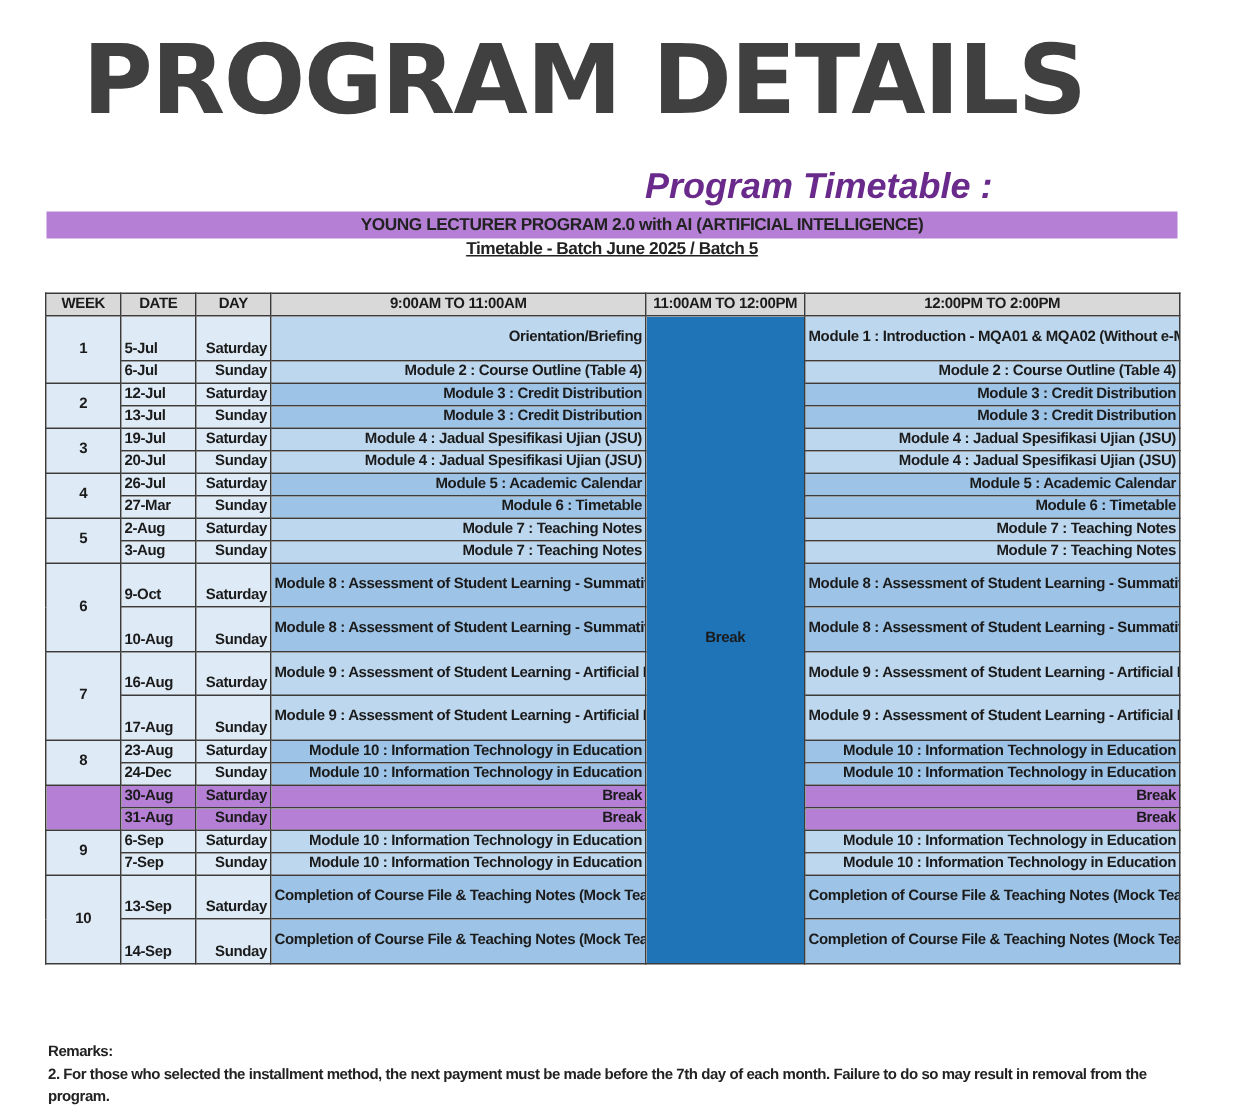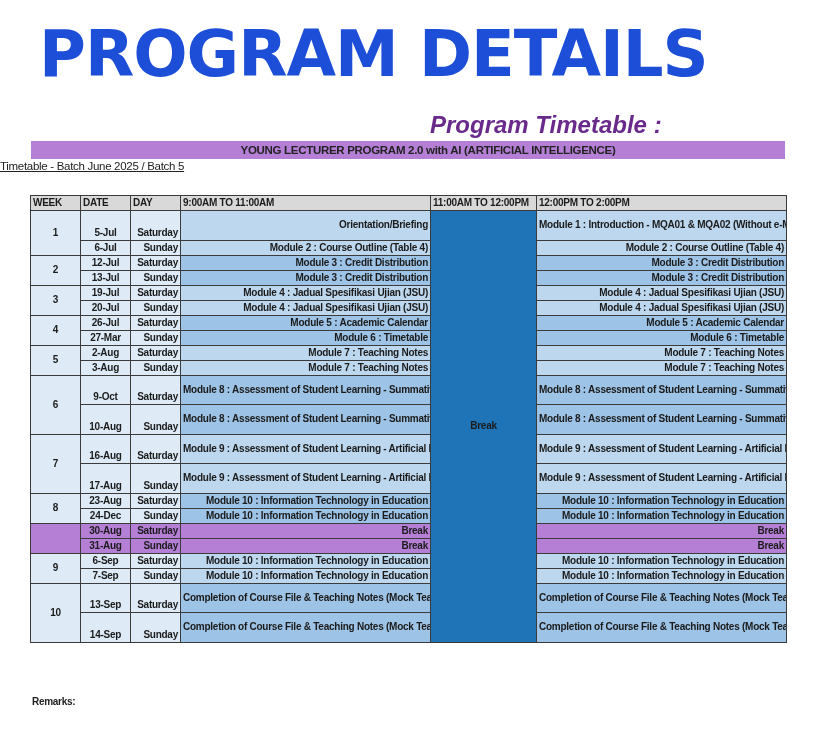--- a/index.html
+++ b/index.html
@@ -1,57 +1,57 @@
 <!DOCTYPE html>
 <html><head>
 <meta charset="utf-8">
 <style>
   * { box-sizing: border-box; margin: 0; padding: 0; }
   html, body { width: 823px; height: 745px; background: #ffffff; overflow: hidden; }
   body { position: relative; font-family: "Liberation Sans", "DejaVu Sans", sans-serif; color: #111; }
 
   .big-title {
-    position: absolute; left: 39px; top: 22px;
+    position: absolute; left: 55px; top: 22px;
     font-family: "DejaVu Sans", sans-serif; font-weight: bold;
-    font-size: 64px; letter-spacing: -1px; color: #1d4ed8;
+    font-size: 64px; letter-spacing: -1px; color: #404040;
     line-height: 1; transform: scaleX(1.0);
   }
   .subtitle {
     position: absolute; left: 430px; top: 111px;
     font-family: "Liberation Sans", sans-serif; font-style: italic; font-weight: bold;
     font-size: 24px; color: #6a2a8c;
   }
   .band {
     position: absolute; left: 31px; top: 141px; width: 754px; height: 18px;
     background: #b57fd6; text-align: center;
     font-family: "Liberation Sans", sans-serif; font-weight: bold; font-size: 11.5px;
     line-height: 18px; color: #222;
     letter-spacing: -0.3px;
     padding-left: 40px;
   }
   .batch {
-    position: absolute; left: 0; top: 160px; width: 816px; 
-    font-family: "Liberation Sans", sans-serif; font-weight: normal; font-size: 11.5px;
+    position: absolute; left: 0; top: 160px; width: 816px; text-align: center;
+    font-family: "Liberation Sans", sans-serif; font-weight: bold; font-size: 11.5px;
     text-decoration: underline; color: #222; letter-spacing: -0.3px;
   }
 
   table.tt {
     position: absolute; left: 30px; top: 195px;
     border-collapse: collapse; table-layout: fixed;
     width: 756px;
     font-family: "Liberation Sans", sans-serif; font-weight: bold; font-size: 10px;
     color: #1b1b1b; letter-spacing: -0.25px;
   }
   table.tt td, table.tt th {
     border: 1px solid #3b3b3b; padding: 0 2px; line-height: 14px;
     overflow: hidden; white-space: nowrap;
   }
-  table.tt th { background: #d9d9d9; height: 15px; text-align: left; font-size: 10px; }
+  table.tt th { background: #d9d9d9; height: 15px; text-align: center; font-size: 10px; }
   td.wk { background: #deebf7; text-align: center; vertical-align: middle; }
-  td.dt { background: #deebf7; text-align: center; vertical-align: bottom; margin-left: 46px; }
+  td.dt { background: #deebf7; text-align: left; vertical-align: bottom; margin-left: 46px; }
   td.dy { background: #deebf7; text-align: right; vertical-align: bottom; }
   td.mod { text-align: right; vertical-align: middle; white-space: normal; }
   .light { background: #bdd7ee !important; }
   .dark { background: #9dc3e6 !important; }
   .purple { background: #b57fd6 !important; }
   td.brk { background: #1f73b7; text-align: center; vertical-align: middle; color: #1b1b1b; }
   tr.r1 td { height: 15px; }
   tr.r2 td { height: 29.5px; }
 
   .remarks {
@@ -241,13 +241,14 @@
       <td class="dt">14-Sep</td>
       <td class="dy">Sunday</td>
       <td class="mod dark">Completion of Course File &amp; Teaching Notes (Mock Teaching)</td>
       <td class="mod dark">Completion of Course File &amp; Teaching Notes (Mock Teaching)</td>
     </tr>
   </tbody>
 </table>
 
 <div class="remarks">
   <div>Remarks:</div>
+  <div>2. For those who selected the installment method, the next payment must be made before the 7th day of each month. Failure to do so may result in removal from the program.</div>
 </div>
 
 </body></html>

